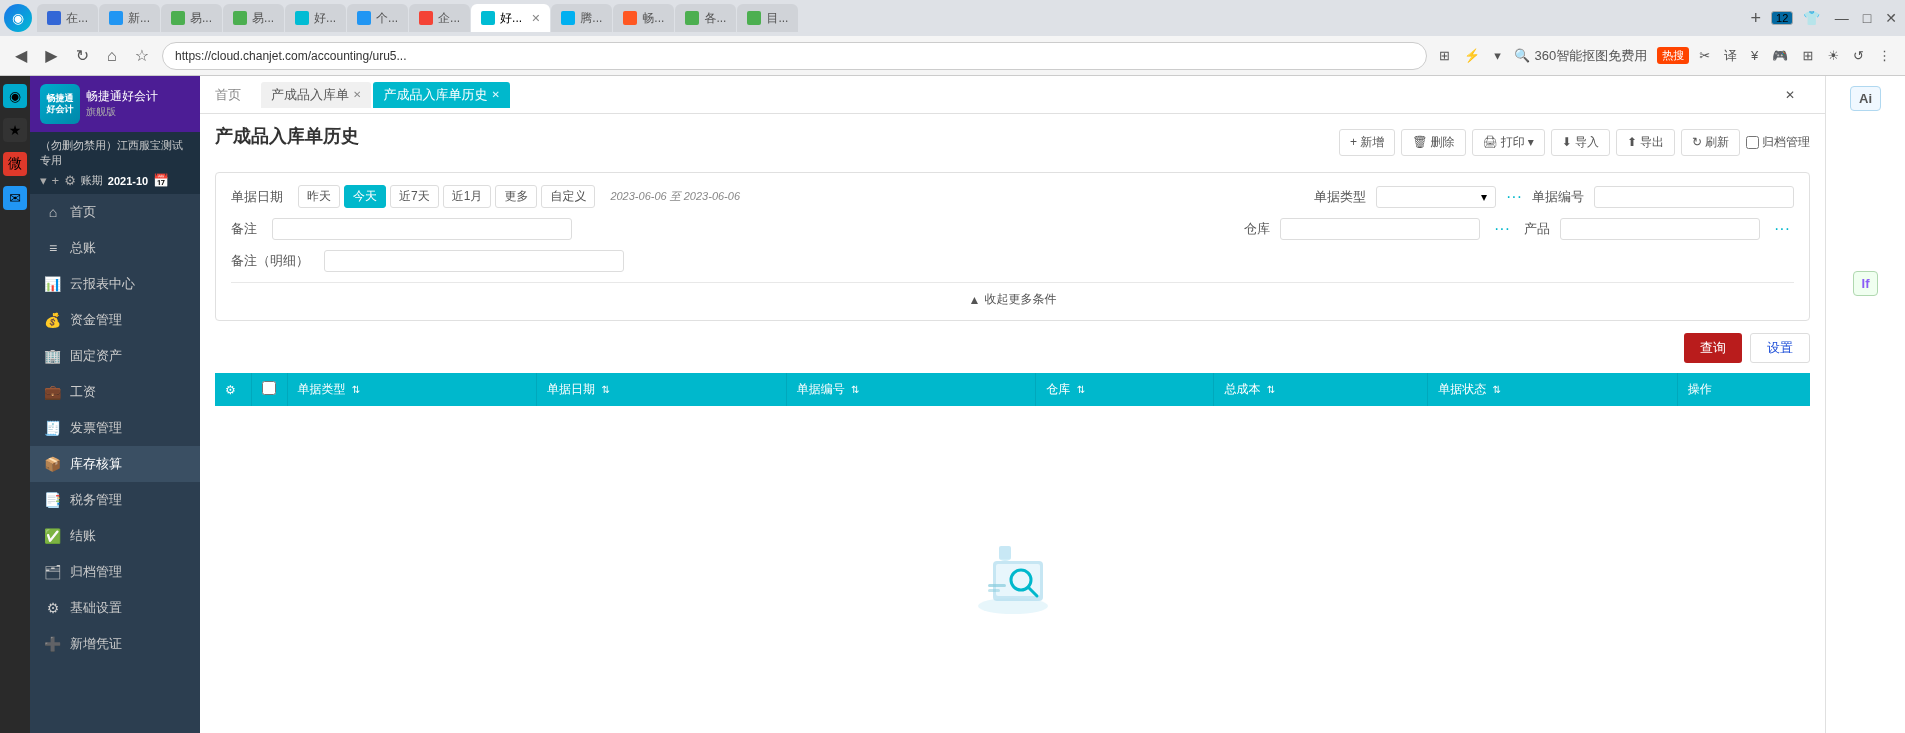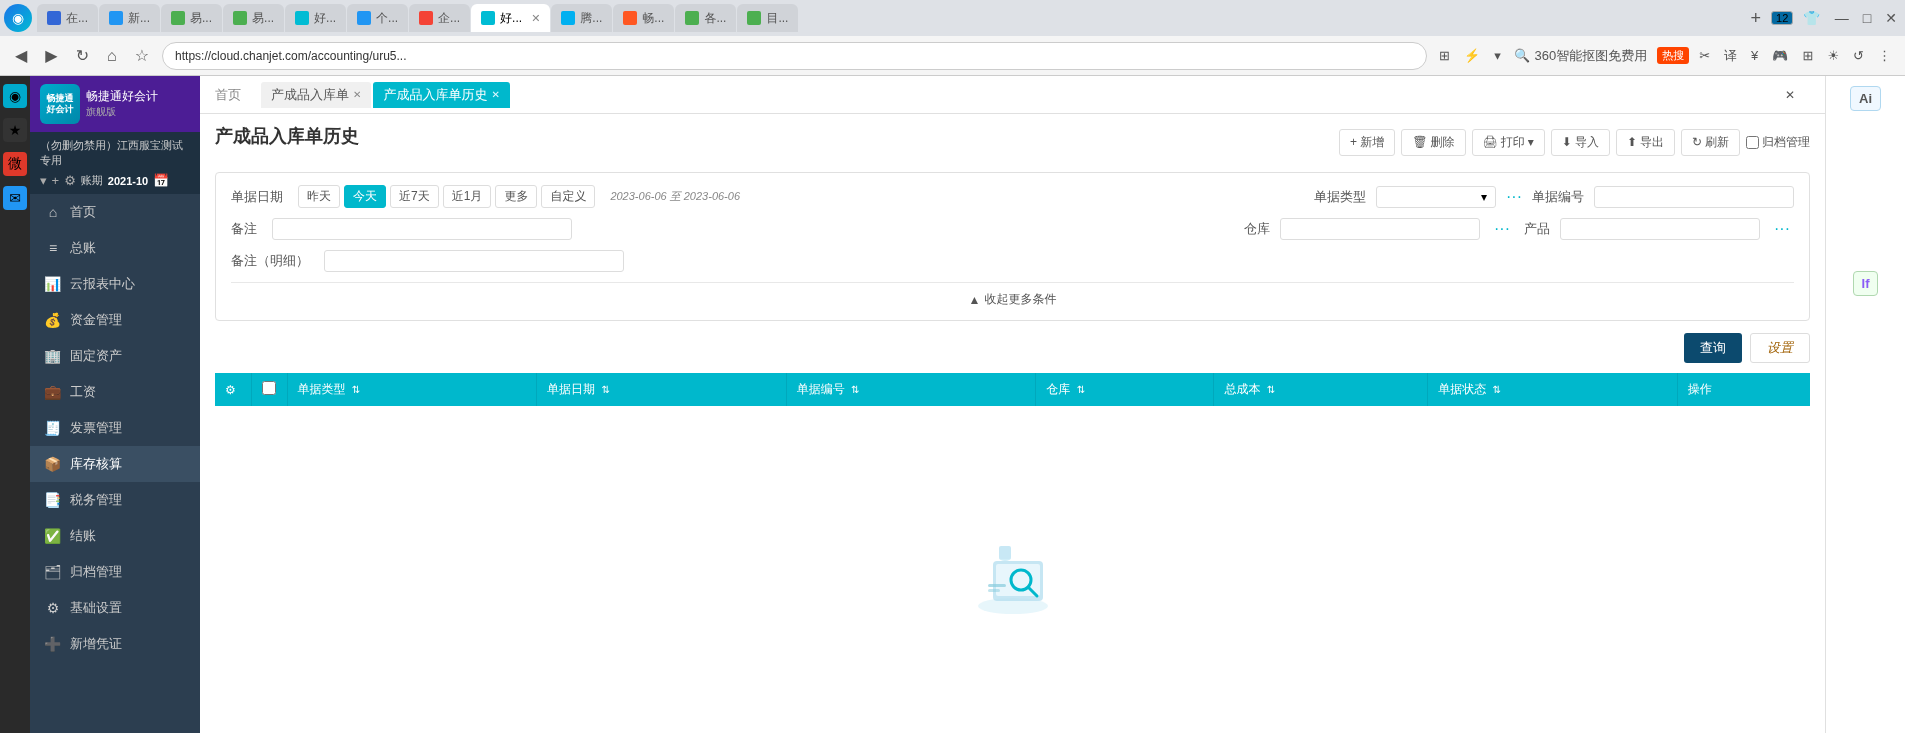--- a/index.html
+++ b/index.html
@@ -64,22 +64,22 @@
     .date-filter-btns { display: flex; align-items: center; gap: 4px; }
     .date-btn { padding: 2px 8px; border: 1px solid #ddd; background: #fff; border-radius: 3px; cursor: pointer; font-size: 12px; color: #555; }
     .date-btn.active { background: #00b8cc; color: #fff; border-color: #00b8cc; }
     .filter-dropdown { display: flex; align-items: center; gap: 4px; border: 1px solid #ddd; border-radius: 3px; padding: 3px 8px; cursor: pointer; font-size: 12px; min-width: 120px; }
     .filter-input { border: 1px solid #ddd; border-radius: 3px; padding: 3px 8px; font-size: 12px; width: 200px; }
     .filter-dots { color: #00b8cc; font-size: 16px; cursor: pointer; padding: 0 4px; }
 
     
     .more-conditions { display: flex; justify-content: center; align-items: center; border-top: 1px solid #e8e8e8; padding-top: 8px; margin-top: 6px; }
     .more-conditions-btn { display: flex; align-items: center; gap: 4px; font-size: 12px; color: #555; cursor: pointer; background: none; border: none; }
-    .query-btn { background: #0c4a6e; color: #fff; border: none; border-radius: 3px; padding: 5px 16px; font-size: 13px; cursor: pointer; }
-    .settings-btn { background: #fff; color: #a16207; border: 1px solid #ddd; border-radius: 3px; padding: 5px 16px; font-size: 13px; cursor: pointer; font-style: italic; }
+    .query-btn { background: #b91c1c; color: #fff; border: none; border-radius: 3px; padding: 5px 16px; font-size: 13px; cursor: pointer; }
+    .settings-btn { background: #fff; color: #1d4ed8; border: 1px solid #ddd; border-radius: 3px; padding: 5px 16px; font-size: 13px; cursor: pointer; }
 
     
     .data-table { width: 100%; border-collapse: collapse; }
     .table-header { background: #00b8cc; color: #fff; }
     .table-header th { padding: 8px 10px; font-size: 12px; font-weight: normal; text-align: left; border-right: 1px solid #00a8bc; white-space: nowrap; }
     .table-header th:last-child { border-right: none; }
     .sort-icon { font-size: 10px; margin-left: 3px; }
     .table-settings-col { width: 36px; text-align: center; }
     .table-check-col { width: 36px; text-align: center; }
     .th-checkbox { width: 14px; height: 14px; }

